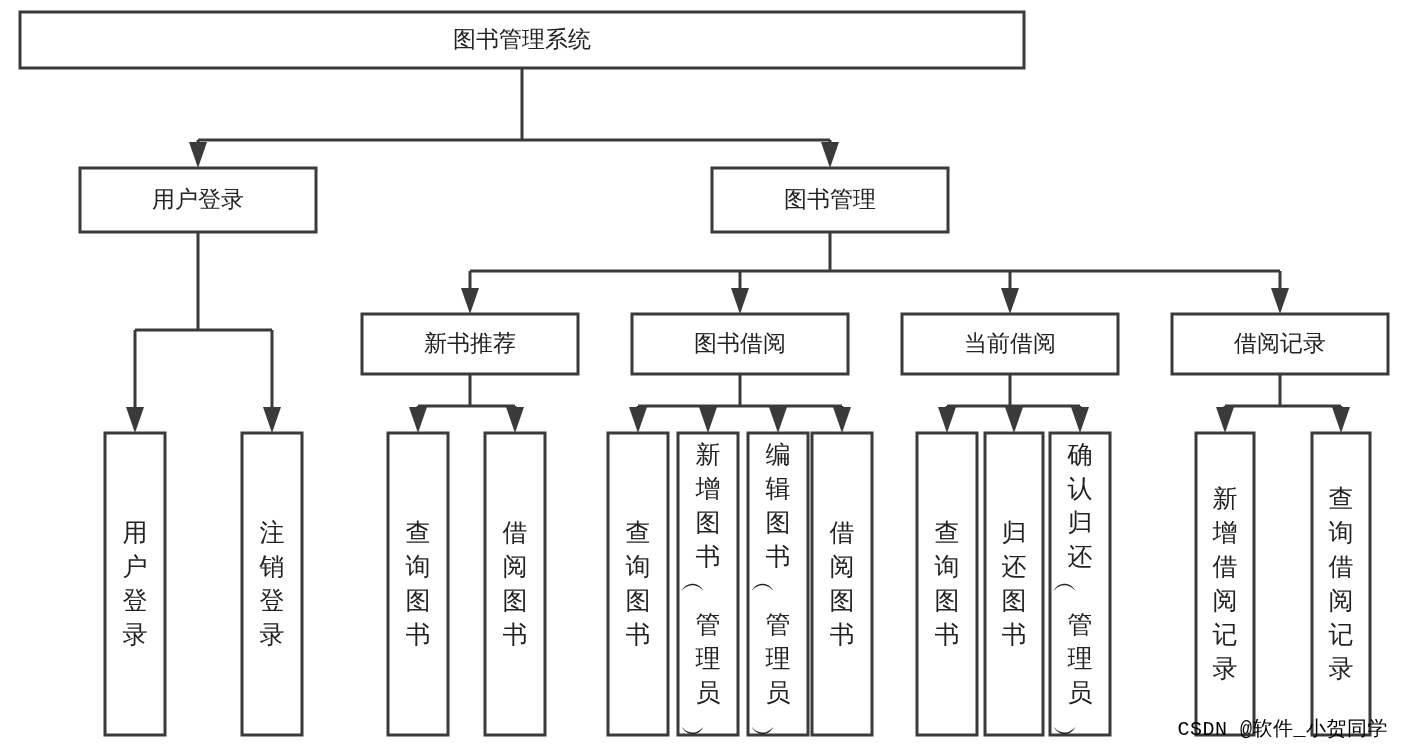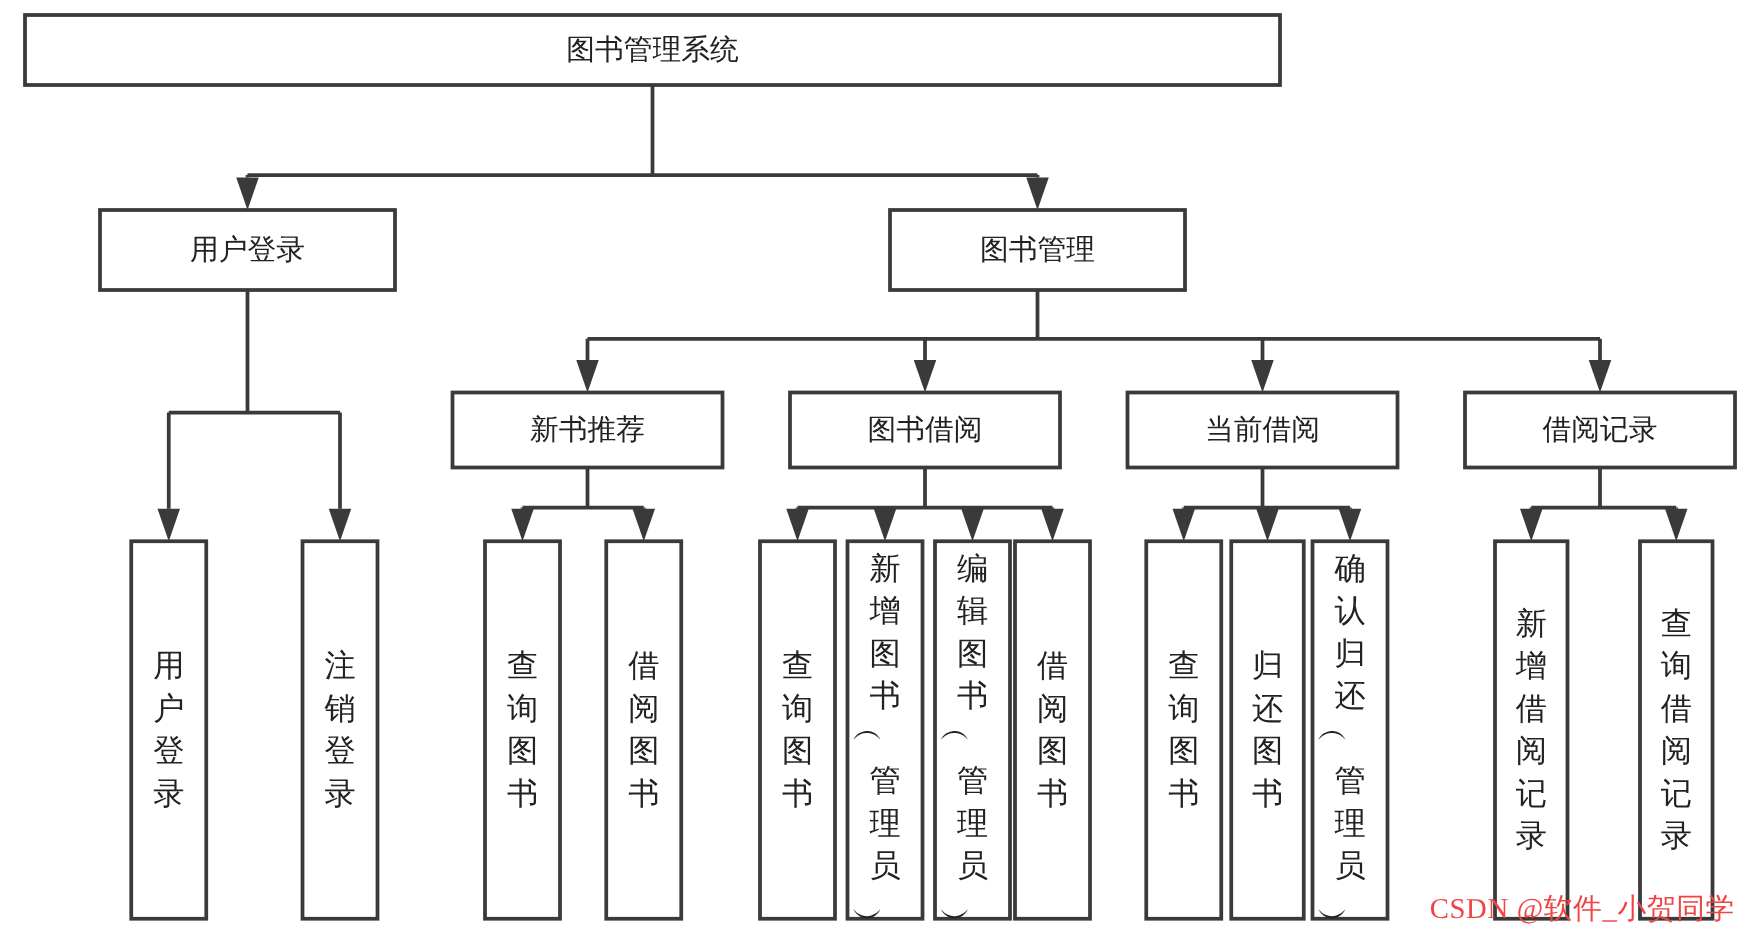--- a/index.html
+++ b/index.html
@@ -56,23 +56,23 @@
     fill: #222222;
     text-anchor: middle;
   }
   .node-label-v tspan {
     font-family: "Liberation Sans", sans-serif;
   }
   .watermark-text {
     position: absolute;
     right: 8px;
     bottom: 5px;
-    font-family: Liberation Serif, serif;
-    font-size: 23px;
-    color: #ef4444;
+    font-family: Liberation Mono, monospace;
+    font-size: 20px;
+    color: #000000;
     white-space: nowrap;
     letter-spacing: 0.5px;
     user-select: none;
   }
 </style>
 </head>
 <body>
 
 <div id="diagram-root">
   <svg id="tree-svg" viewBox="0 0 1405 747">

